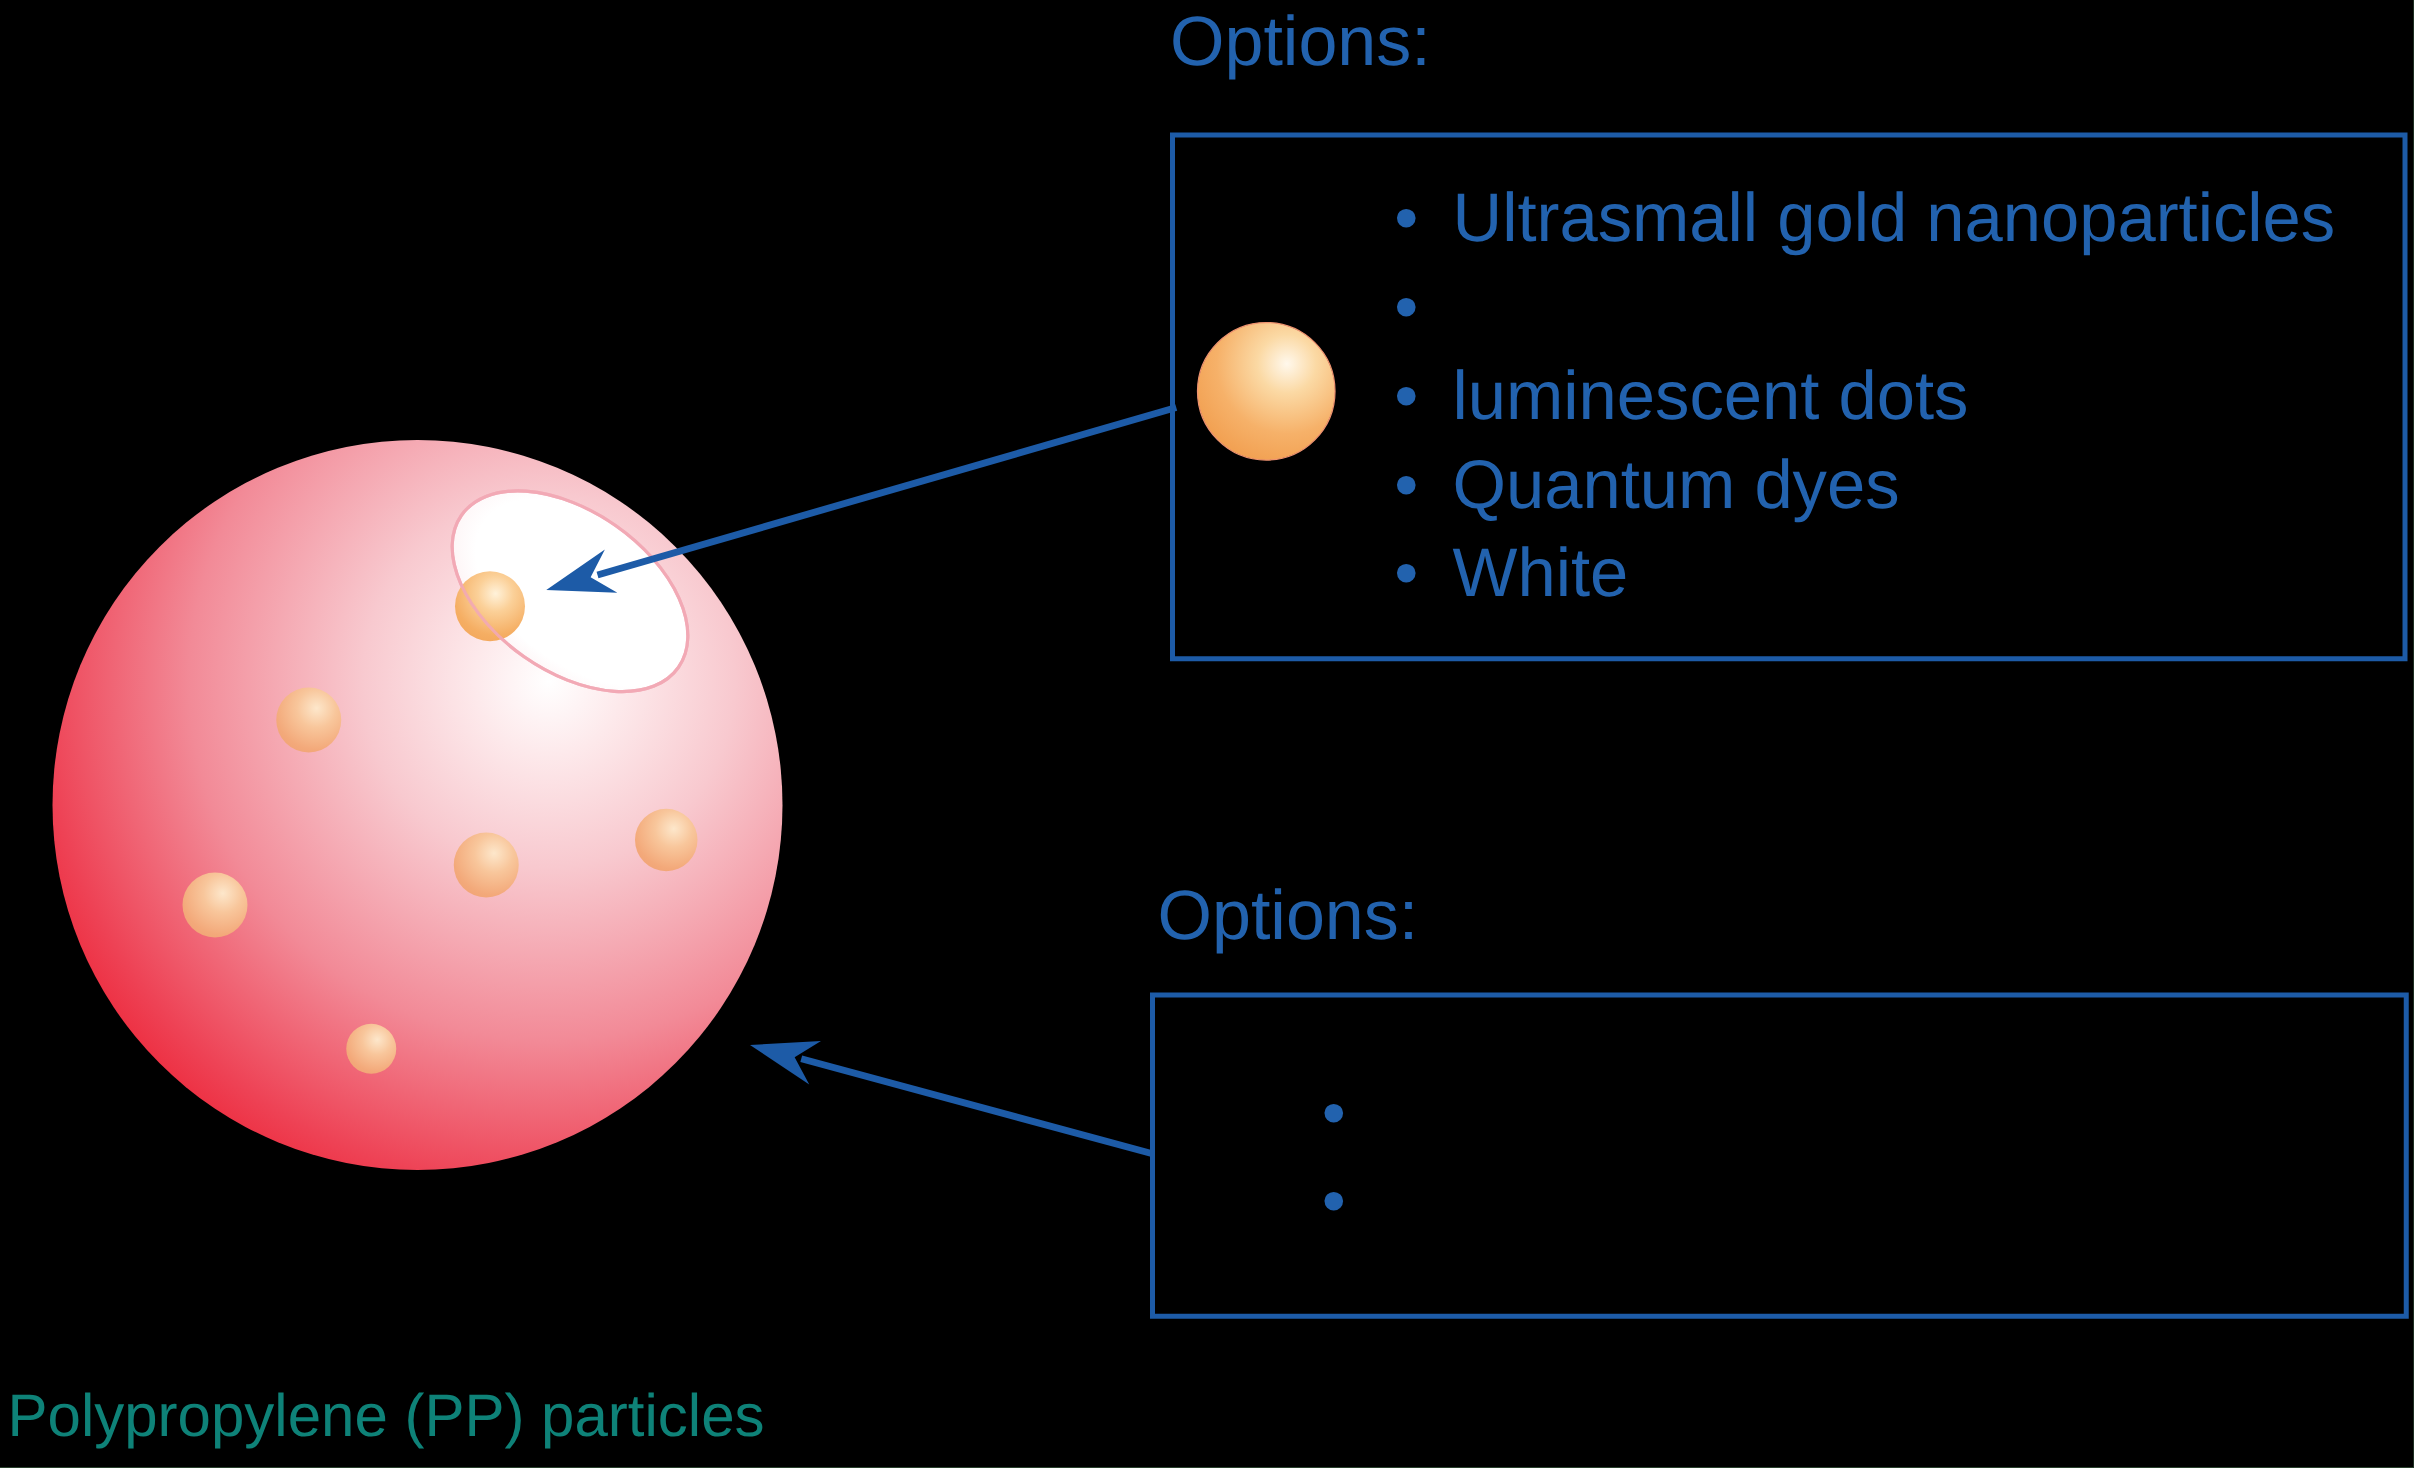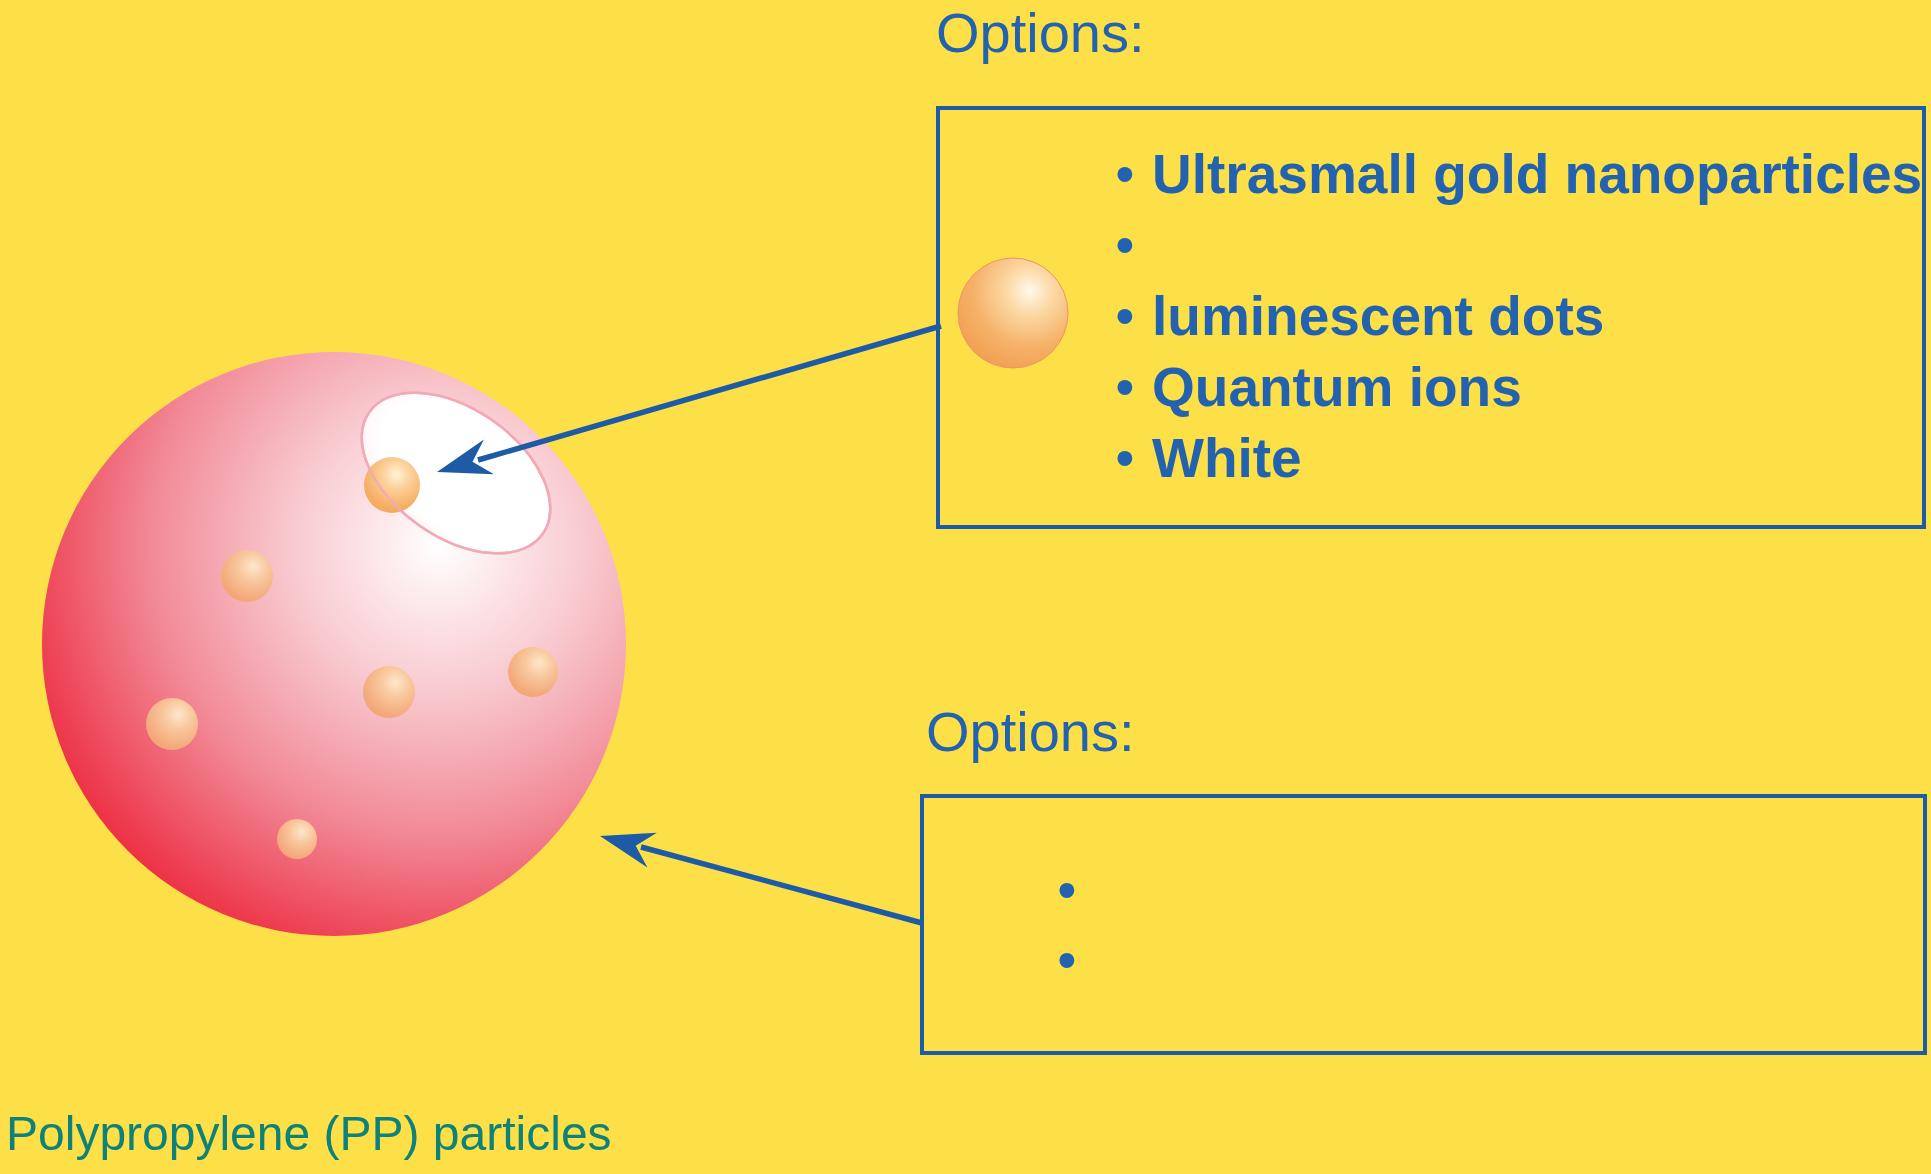--- a/index.html
+++ b/index.html
@@ -5,21 +5,21 @@
   html, body {
     margin: 0;
     padding: 0;
     background: #4A7452;
     font-family: "Liberation Sans", sans-serif;
   }
   #canvas {
     position: relative;
     width: 1931px;
     height: 1174px;
-    background: #fde047;
+    background: #000000;
     overflow: hidden;
   }
   #figure-svg {
     position: absolute;
     left: 0;
     top: 0;
   }
   .options-label {
     position: absolute;
     color: #2262AE;
@@ -59,21 +59,21 @@
     white-space: nowrap;
   }
   #box-nanoparticles li { height: 71px; }
   #box-pp-colors li { height: 70px; }
   .bul {
     display: inline-block;
     width: 28px;
     text-align: center;
     flex: none;
   }
-  #box-nanoparticles .txt { margin-left: 13px; font-weight: bold; }
+  #box-nanoparticles .txt { margin-left: 23px; }
   #box-pp-colors .txt { margin-left: 9px; }
   #caption {
     position: absolute;
     left: 6px;
     top: 1106px;
     color: #0E8278;
     font-size: 48px;
     white-space: nowrap;
   }
 </style>
@@ -159,21 +159,21 @@
       </li>
       <li>
         <span class="bul">•</span>
       </li>
       <li>
         <span class="bul">•</span>
         <span class="txt">luminescent dots</span>
       </li>
       <li>
         <span class="bul">•</span>
-        <span class="txt">Quantum ions</span>
+        <span class="txt">Quantum dyes</span>
       </li>
       <li>
         <span class="bul">•</span>
         <span class="txt">White</span>
       </li>
     </ul>
   </div>
 
   <div id="options-label-bottom" class="options-label">Options:</div>
 

